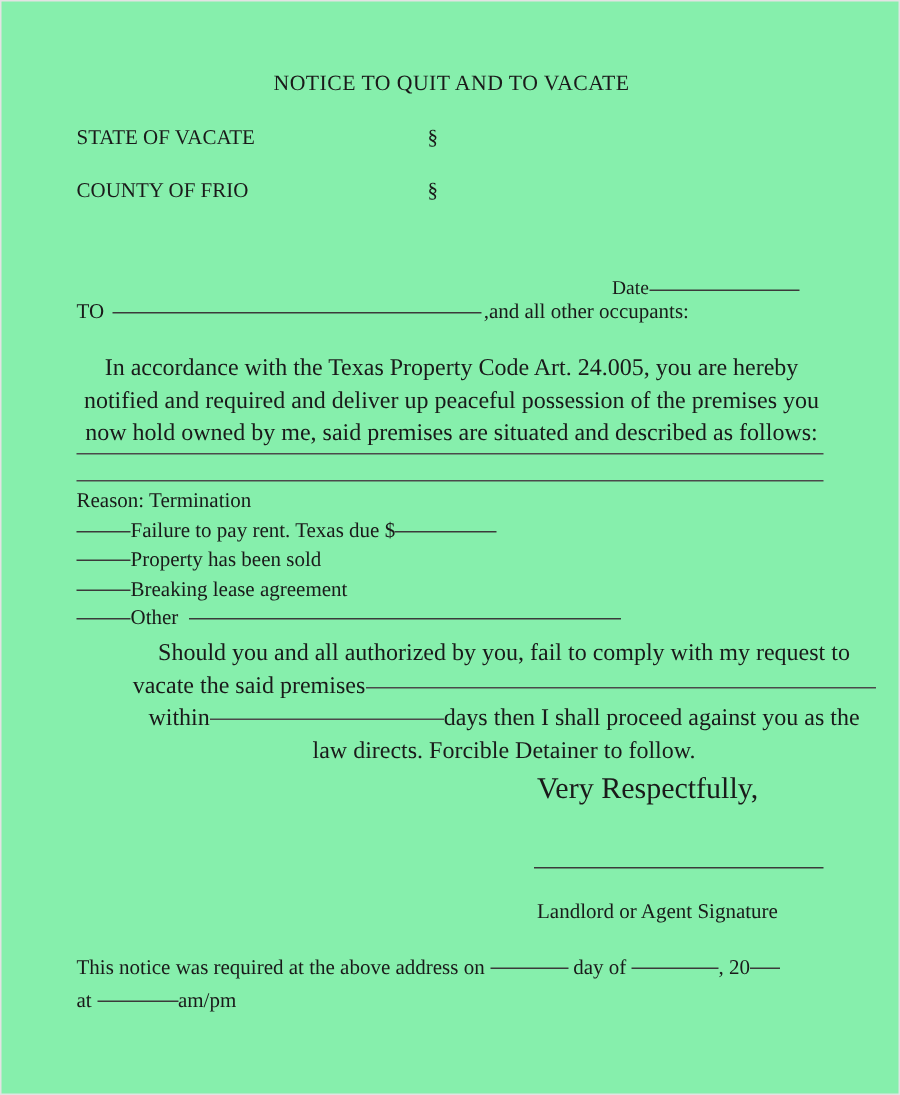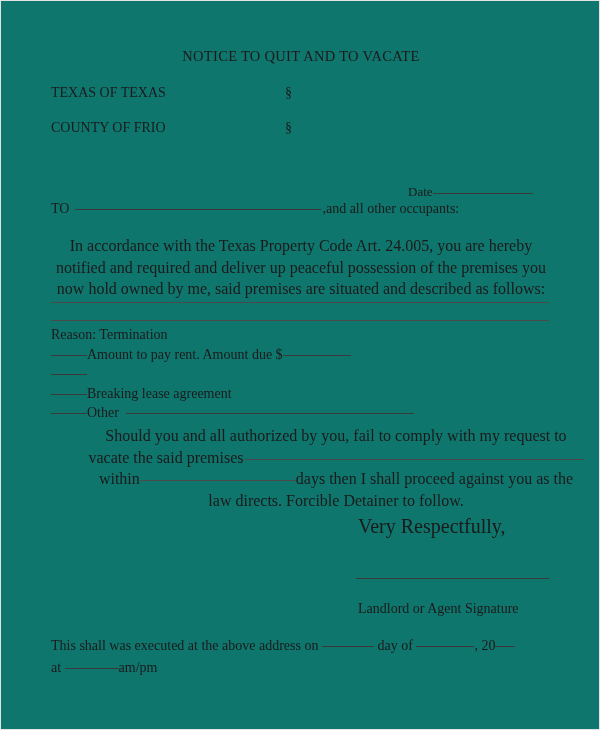--- a/index.html
+++ b/index.html
@@ -4,21 +4,21 @@
 <style>
   html, body {
     margin: 0;
     padding: 0;
     background: #ffffff;
   }
   .page {
     position: relative;
     width: 600px;
     height: 730px;
-    background: #0f766e;
+    background: #86efac;
     border: 1px solid #e3e3e3;
     box-sizing: border-box;
     font-family: "Liberation Serif", "DejaVu Serif", serif;
     color: #1a1a1a;
     overflow: hidden;
   }
   .inner {
     position: absolute;
     left: 50px;
     top: 0;
@@ -172,21 +172,21 @@
 </style>
 </head>
 <body>
 
 <div class="page">
   <div class="inner">
 
     <div class="doc-title">NOTICE TO QUIT AND TO VACATE</div>
 
     <div class="party-row row-state">
-      <span class="label">TEXAS OF TEXAS</span>
+      <span class="label">STATE OF VACATE</span>
       <span class="sect">§</span>
     </div>
 
     <div class="party-row row-county">
       <span class="label">COUNTY OF FRIO</span>
       <span class="sect">§</span>
     </div>
 
     <div class="date-line">
       <span>Date</span><span class="rule"></span>
@@ -197,37 +197,37 @@
     </div>
 
     <div class="para para-accord">In accordance with the Texas Property Code Art. 24.005, you are hereby notified and required and deliver up peaceful possession of the premises you now hold owned by me, said premises are situated and described as follows:</div>
 
     <div class="blank-rule rule-a"></div>
     <div class="blank-rule rule-b"></div>
 
     <div class="reason-block">
       <div>Reason: Termination</div>
 
-      <div class="opt"><span class="tick"></span><span>Amount to pay rent.  Amount due $</span><span class="amt-rule"></span></div>
-
-      <div class="opt"><span class="tick"></span></div>
+      <div class="opt"><span class="tick"></span><span>Failure to pay rent.  Texas due $</span><span class="amt-rule"></span></div>
+
+      <div class="opt"><span class="tick"></span><span>Property has been sold</span></div>
 
       <div class="opt"><span class="tick"></span><span>Breaking lease agreement</span></div>
 
       <div class="opt"><span class="tick"></span><span>Other </span><span class="other-rule"></span></div>
     </div>
 
     <div class="para para-should">
       <span>Should you and all authorized by you, fail to comply with my request to vacate the said premises</span><span class="premises-rule"></span><span>within</span><span class="within-rule"></span><span>days then I shall proceed against  you as the law directs.  Forcible Detainer to follow.</span>
     </div>
 
     <div class="closing">Very Respectfully,</div>
 
     <div class="sig-rule"></div>
     <div class="sig-label">Landlord or Agent Signature</div>
 
     <div class="exec-block">
-      <span>This shall was executed at the above address on </span><span class="r-day"></span><span> day of </span><span class="r-month"></span><span>, 20</span><span class="r-year"></span><br>
+      <span>This notice was required at the above address on </span><span class="r-day"></span><span> day of </span><span class="r-month"></span><span>, 20</span><span class="r-year"></span><br>
       <span>at </span><span class="r-time"></span><span>am/pm</span>
     </div>
 
   </div>
 </div>
 
 </body></html>

